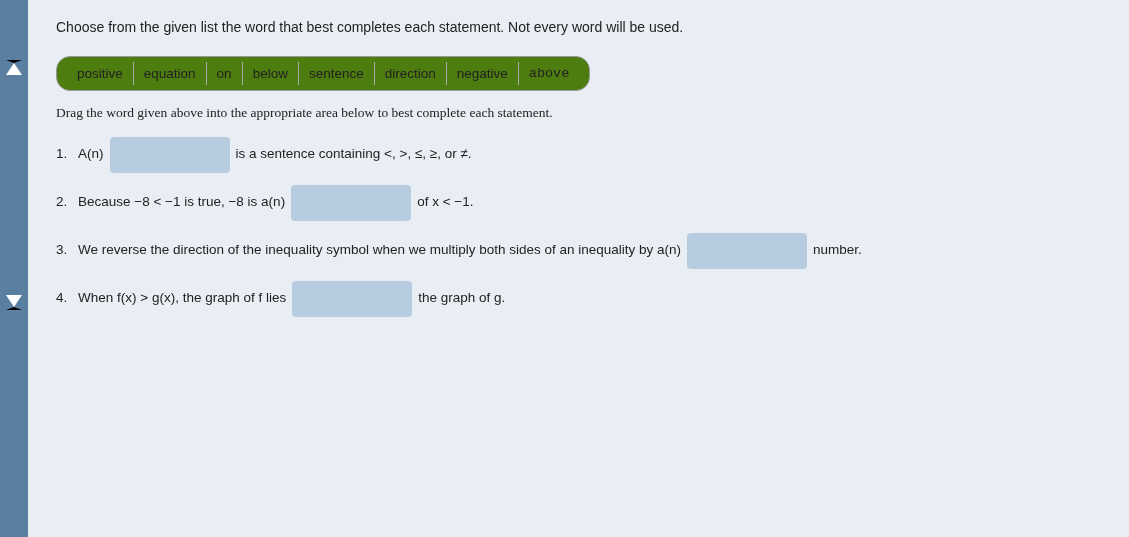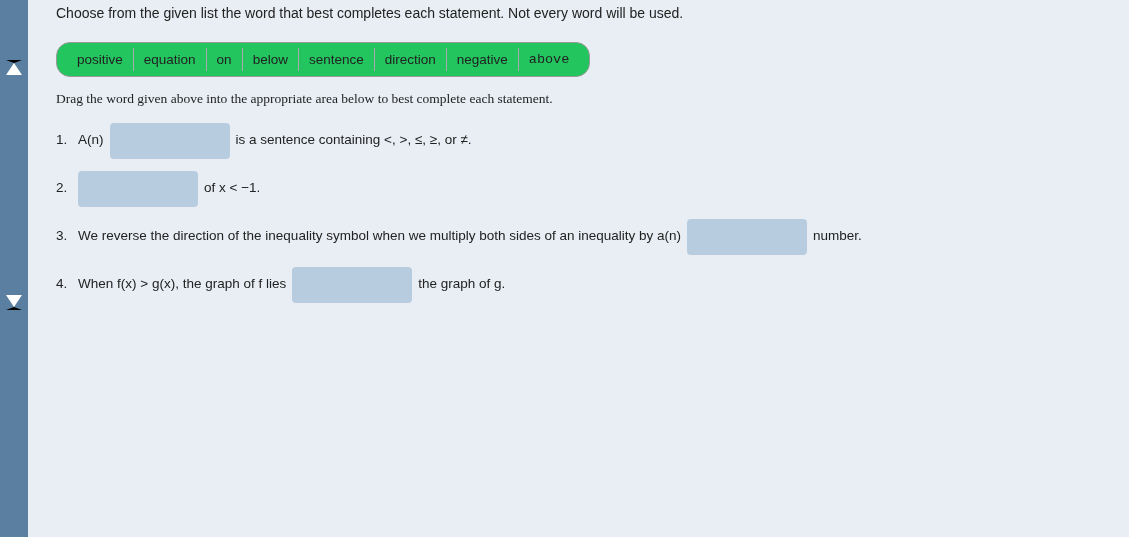--- a/index.html
+++ b/index.html
@@ -38,42 +38,42 @@
     .arrow-down {
       border-left: 8px solid transparent;
       border-right: 8px solid transparent;
       border-top: 12px solid white;
       margin-top: 200px;
     }
 
     .main-content {
       flex: 1;
       background: #e8eef4;
-      padding: 4px 28px;
+      padding: 18px 28px;
       display: flex;
       flex-direction: column;
       gap: 14px;
     }
 
     .instructions {
       font-size: 14px;
       color: #222;
       line-height: 1.4;
       margin-bottom: 4px;
     }
 
     .word-bank {
       display: flex;
       flex-direction: row;
       align-items: center;
       gap: 0;
       border: 1.5px solid #999;
       border-radius: 14px;
       padding: 5px 10px;
-      background: #22c55e;
+      background: #4d7c0f;
       width: fit-content;
       flex-wrap: wrap;
     }
 
     .word-chip {
       padding: 4px 10px;
       font-size: 13.5px;
       color: #222;
       background: transparent;
       cursor: grab;
@@ -157,20 +157,21 @@
 
     <div class="statement-row">
       <span class="statement-number">1.</span>
       <span class="statement-text">A(n)</span>
       <div class="drop-box"></div>
       <span class="statement-text">is a sentence containing &lt;, &gt;, ≤, ≥, or ≠.</span>
     </div>
 
     <div class="statement-row">
       <span class="statement-number">2.</span>
+      <span class="statement-text">Because −8 &lt; −1 is true, −8 is a(n)</span>
       <div class="drop-box"></div>
       <span class="statement-text">of x &lt; −1.</span>
     </div>
 
     <div class="statement-row">
       <span class="statement-number">3.</span>
       <span class="statement-text">We reverse the direction of the inequality symbol when we multiply both sides of an inequality by a(n)</span>
       <div class="drop-box"></div>
       <span class="statement-text">number.</span>
     </div>

